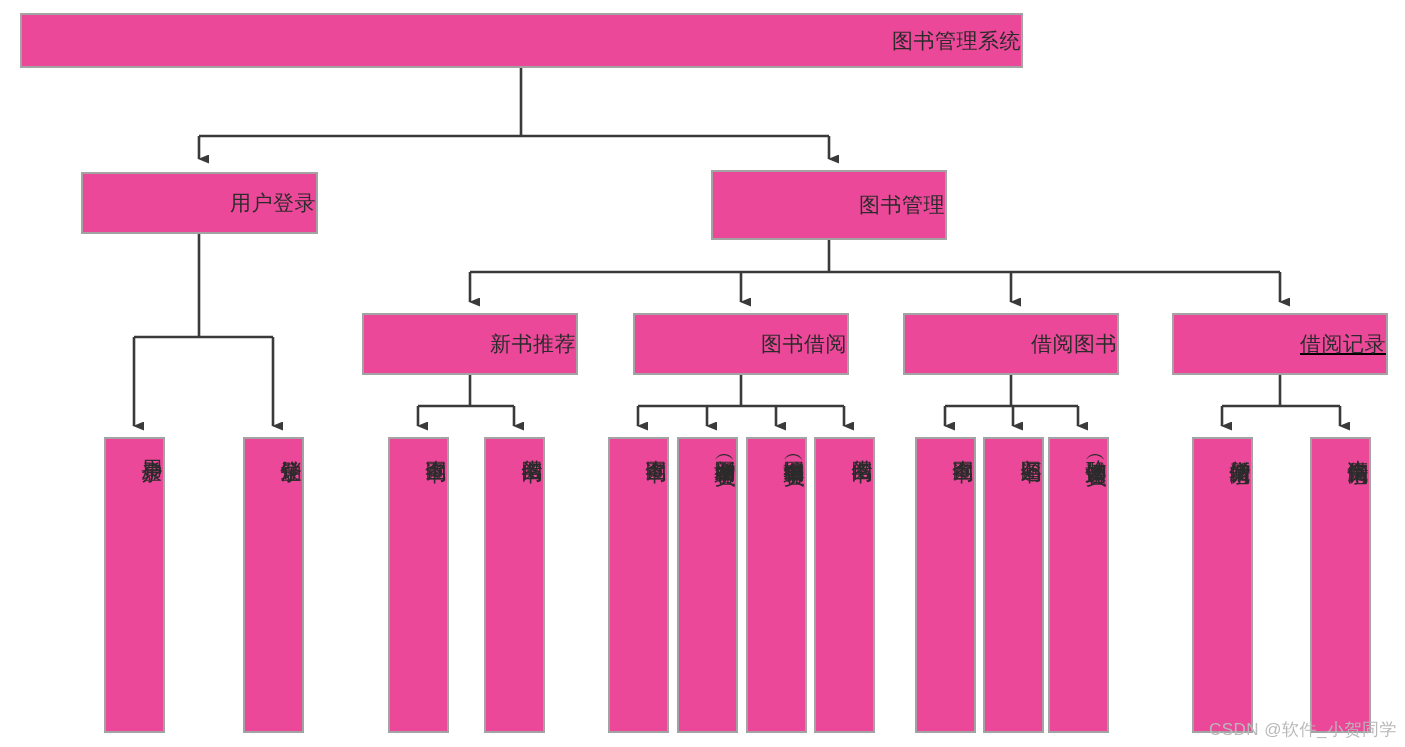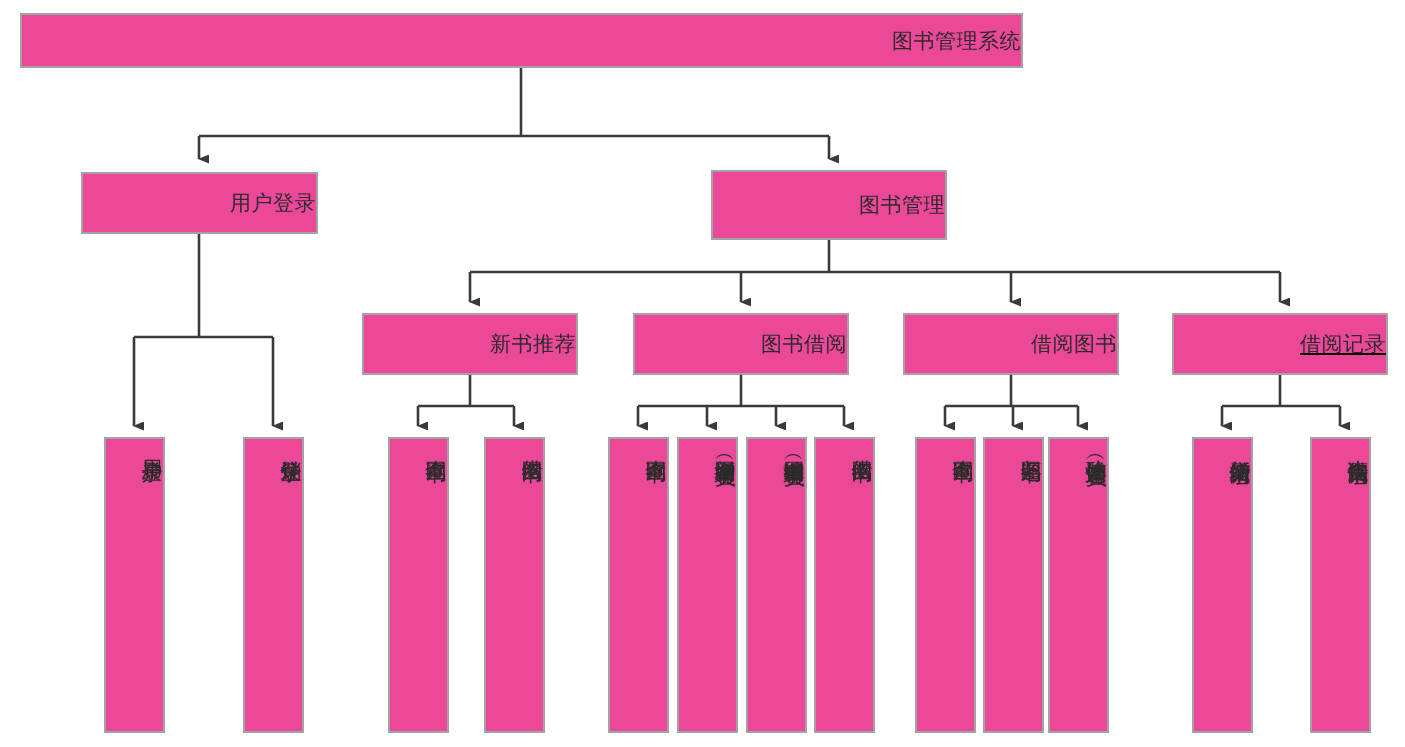--- a/index.html
+++ b/index.html
@@ -174,13 +174,14 @@
         <span class="label">确认归还（管理员）</span>
       </div>
       <div class="node vert" style="left: 1192px; top: 437px; width: 61px; height: 296px;">
         <span class="label">新增借阅记录</span>
       </div>
       <div class="node vert" style="left: 1310px; top: 437px; width: 61px; height: 296px;">
         <span class="label">查询借阅记录</span>
       </div>
     </div>
 
+  <div id="watermark">CSDN @软件_小贺同学</div>
 </div>
 
 </body></html>

